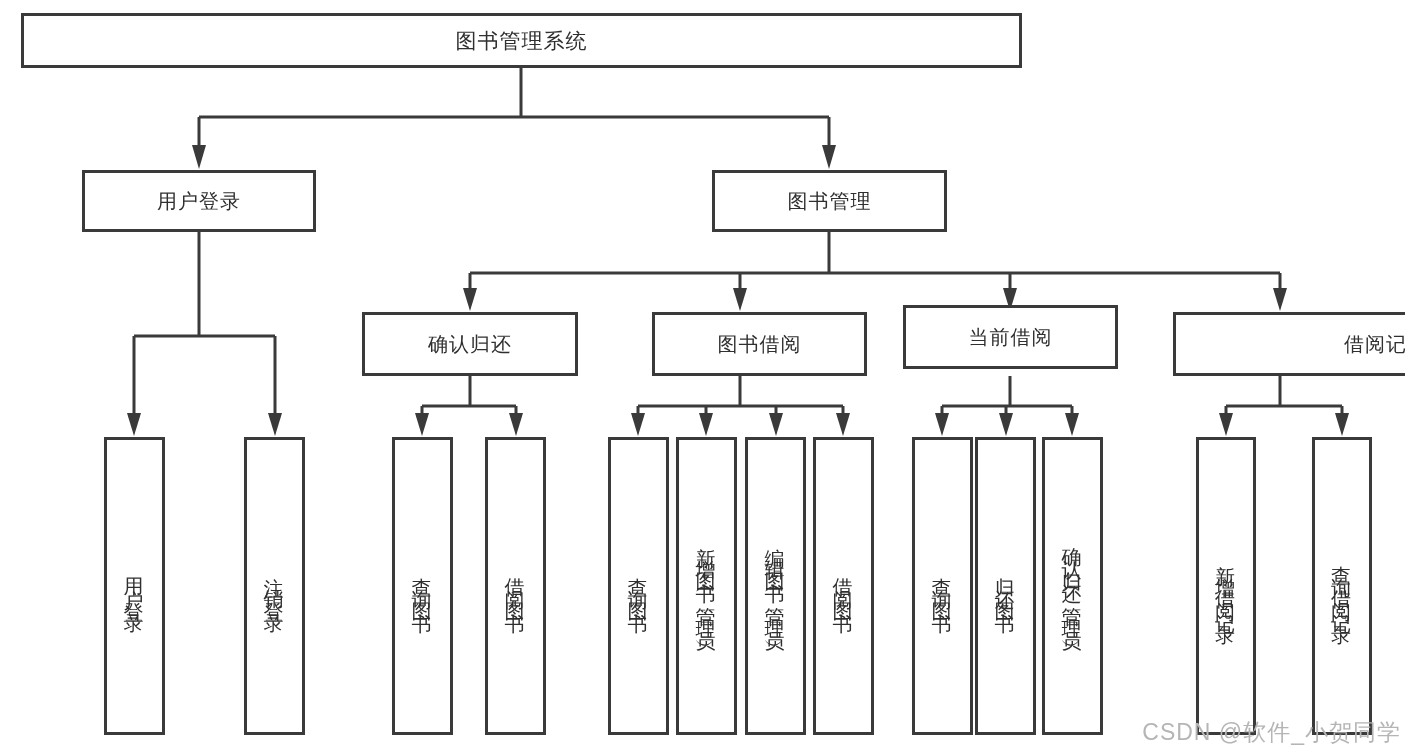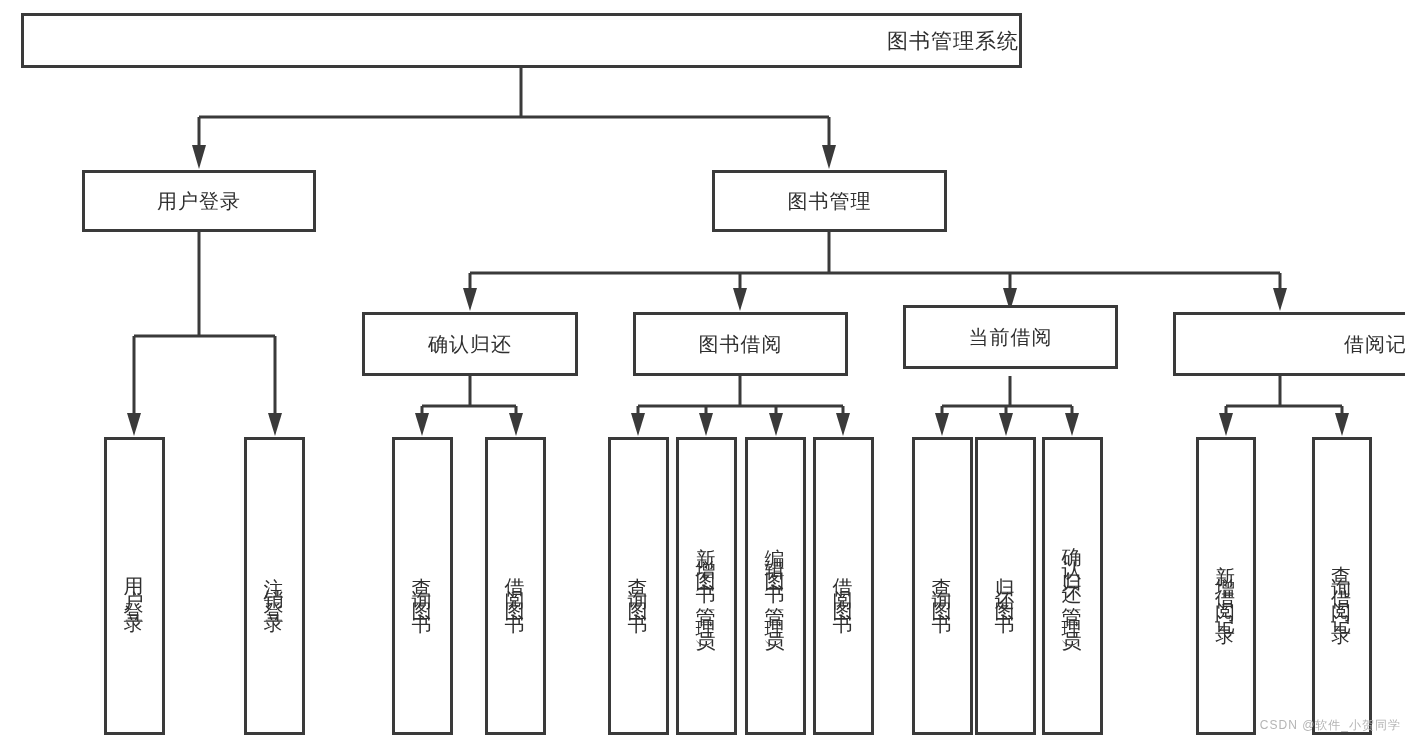--- a/index.html
+++ b/index.html
@@ -29,21 +29,21 @@
   }
   .leaf .lbl{
     writing-mode:vertical-rl;
     text-orientation:mixed;
     letter-spacing:12px;
     letter-spacing:12px;
   }
   .watermark{
     position:absolute;
     right:4px;top:717px;
-    font-size:12px;
+    font-size:23px;
     color:#b5b5b5;
     letter-spacing:1px;
     z-index:5;
     white-space:nowrap;
   }
 </style>
 </head>
 <body>
 
 <div class="canvas">
@@ -84,35 +84,35 @@
       <polygon points="769,413 783,413 776,436"></polygon>
       <polygon points="836,413 850,413 843,436"></polygon>
       <polygon points="935,413 949,413 942,436"></polygon>
       <polygon points="999,413 1013,413 1006,436"></polygon>
       <polygon points="1065,413 1079,413 1072,436"></polygon>
       <polygon points="1219,413 1233,413 1226,436"></polygon>
       <polygon points="1335,413 1349,413 1342,436"></polygon>
     </g>
   </svg>
 
-  <div class="node h-node root-node" style="left:21px;top:13px;width:1001px;height:55px;justify-content:flex-end;">
+  <div class="node h-node root-node" style="left:21px;top:13px;width:1001px;height:55px;">
     <span class="lbl">图书管理系统</span>
   </div>
 
   <div class="node h-node" style="left:82px;top:170px;width:234px;height:62px;">
     <span class="lbl">用户登录</span>
   </div>
   <div class="node h-node" style="left:712px;top:170px;width:235px;height:62px;text-align:center;">
     <span class="lbl">图书管理</span>
   </div>
 
   <div class="node h-node" style="left:362px;top:312px;width:216px;height:64px;">
     <span class="lbl">确认归还</span>
   </div>
-  <div class="node h-node" style="left:633px;top:312px;width:215px;height:64px;">
+  <div class="node h-node" style="left:652px;top:312px;width:215px;height:64px;">
     <span class="lbl">图书借阅</span>
   </div>
   <div class="node h-node" style="left:903px;top:305px;width:215px;height:64px;">
     <span class="lbl">当前借阅</span>
   </div>
   <div class="node h-node" style="left:1173px;top:312px;width:258px;height:64px;justify-content:flex-end;">
     <span class="lbl">借阅记录</span>
   </div>
 
   <div class="node leaf" style="left:104px;">

